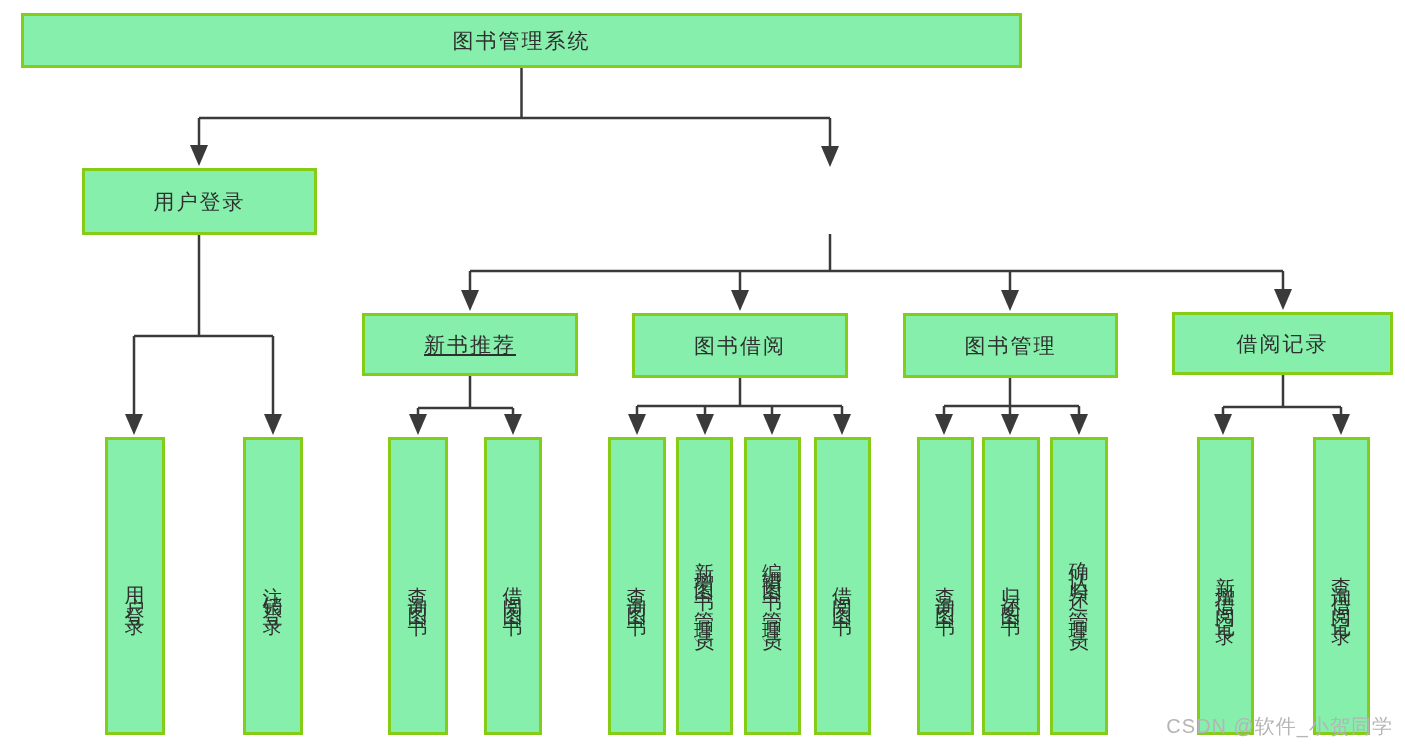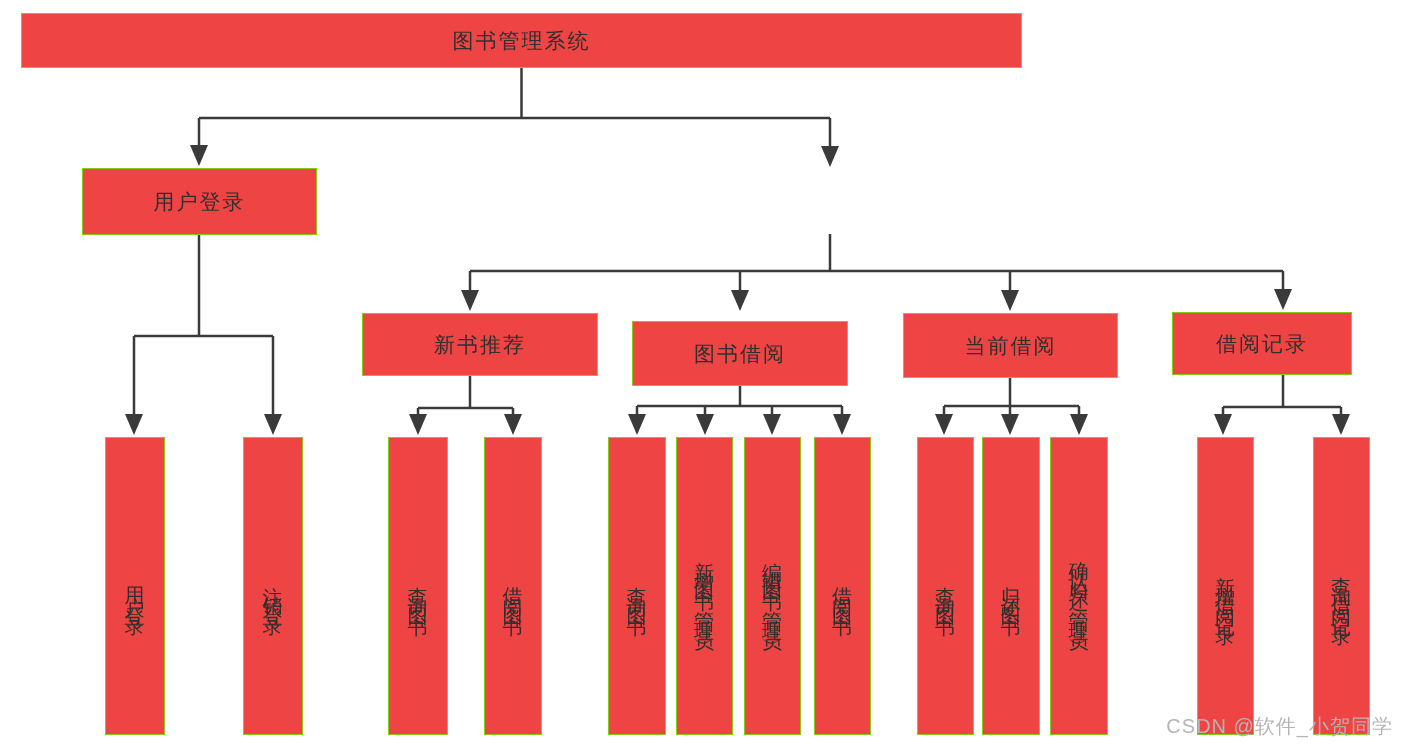--- a/index.html
+++ b/index.html
@@ -18,22 +18,22 @@
   .connectors {
     position: absolute;
     left: 0;
     top: 0;
     width: 1405px;
     height: 747px;
   }
   .node {
     position: absolute;
     box-sizing: border-box;
-    border: 1px solid #84cc16;
-    background: #ef4444;
+    border: 3px solid #84cc16;
+    background: #86efac;
     display: flex;
     align-items: center;
     justify-content: center;
     color: #2f2f2f;
   }
   .node.h-label {
     font-size: 21px;
     letter-spacing: 2px;
     white-space: nowrap;
   }
@@ -130,24 +130,24 @@
       <path d="M1070,414 h18 l-9,21 z"></path>
       <path d="M1214,414 h18 l-9,21 z"></path>
       <path d="M1332,414 h18 l-9,21 z"></path>
     </g>
   </svg>
 
   <div class="node h-label" style="left:21px; top:13px; width:1001px; height:55px;">图书管理系统</div>
 
   <div class="node h-label" style="left:82px; top:168px; width:235px; height:67px;">用户登录</div>
 
-  <div class="node h-label" style="left:362px; top:313px; width:236px; height:63px;">新书推荐</div>
-  <div class="node h-label" style="left:632px; top:313px; width:216px; height:65px;margin-top:8px;">图书借阅</div>
-  <div class="node h-label" style="left:903px; top:313px; width:215px; height:65px;">当前借阅</div>
-  <div class="node h-label" style="left:1172px; top:312px; width:180px; height:63px;">借阅记录</div>
+  <div class="node h-label" style="left:362px; top:313px; width:216px; height:63px;text-decoration:underline;">新书推荐</div>
+  <div class="node h-label" style="left:632px; top:313px; width:216px; height:65px;">图书借阅</div>
+  <div class="node h-label" style="left:903px; top:313px; width:215px; height:65px;">图书管理</div>
+  <div class="node h-label" style="left:1172px; top:312px; width:221px; height:63px;">借阅记录</div>
 
   <div class="node leaf" style="left:105px; width:60px;">
     <span class="vtext">用户登录</span>
   </div>
   <div class="node leaf" style="left:243px; width:60px;">
     <span class="vtext">注销登录</span>
   </div>
   <div class="node leaf" style="left:388px; width:60px;">
     <span class="vtext">查询图书</span>
   </div>

